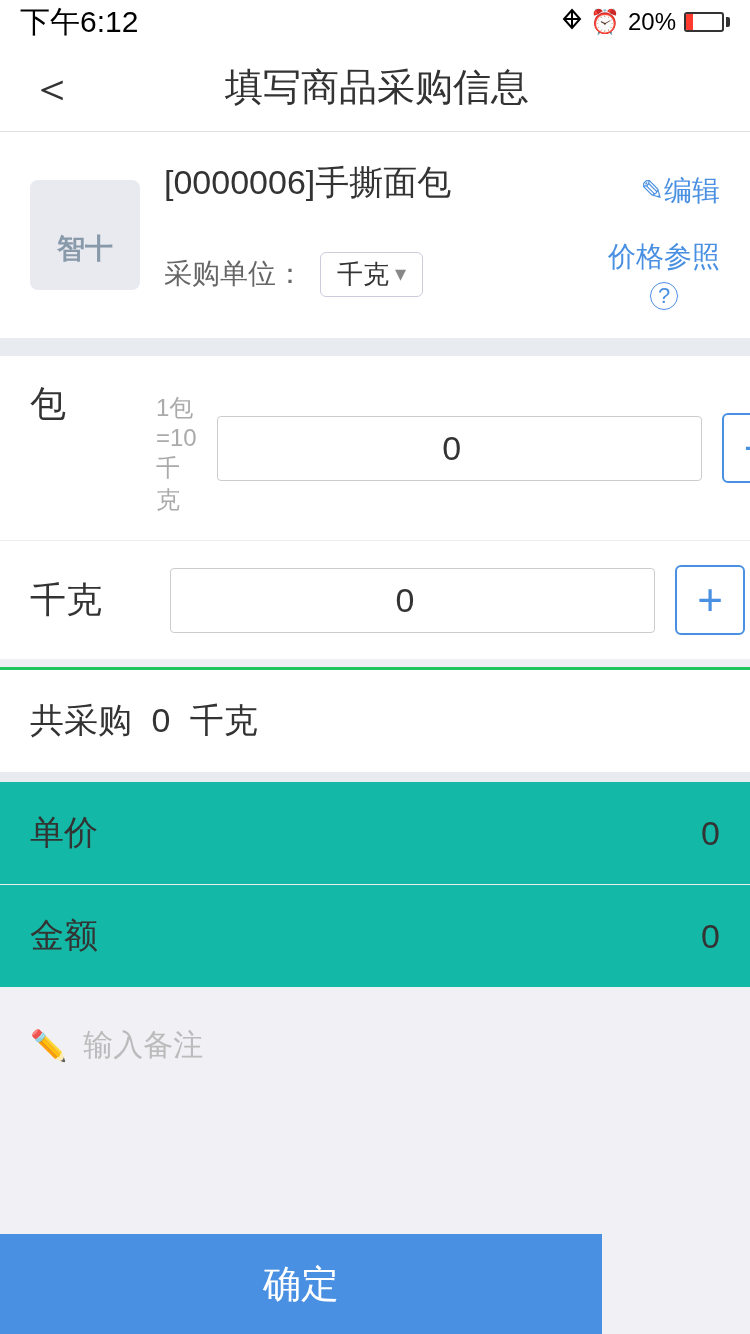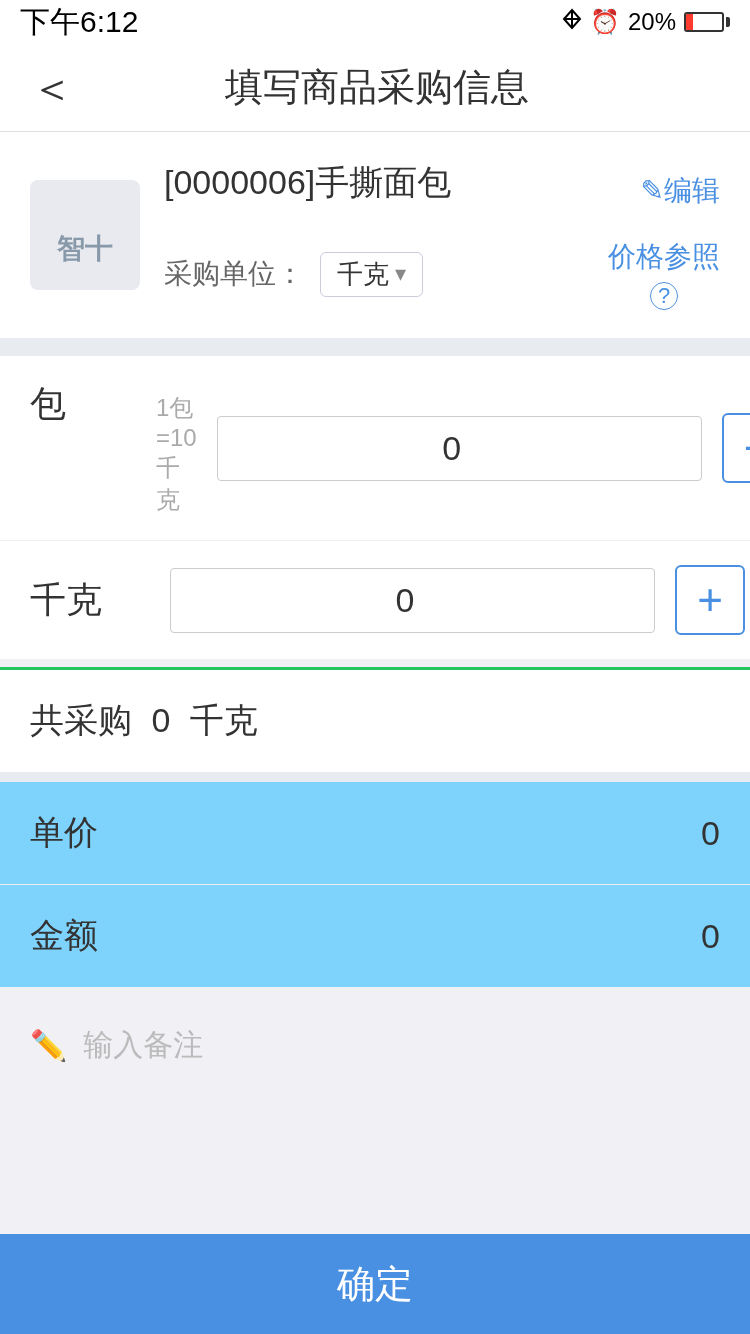--- a/index.html
+++ b/index.html
@@ -212,21 +212,21 @@
       padding: 14px 32px;
       font-size: 30px;
       background: #fff;
       cursor: pointer;
     }
 
     
     .divider { height: 10px; background: #e8ecf0; }
 
     
-    .info-section { background: #7dd3fc; margin-bottom: 8px; }
+    .info-section { background: #14b8a6; margin-bottom: 8px; }
     .info-row {
       display: flex;
       align-items: center;
       justify-content: space-between;
       padding: 28px 30px;
       border-bottom: 1px solid #eee;
     }
     .info-row:last-child { border-bottom: none; }
     .info-label { font-size: 34px; color: #333; }
     .info-value { font-size: 34px; color: #333; }
@@ -244,21 +244,21 @@
     .remark-placeholder { font-size: 30px; color: #bbb; }
 
     
     .bottom-spacer { flex: 1; min-height: 200px; background: #f0f0f5; }
 
     
     .confirm-btn {
       position: fixed;
       bottom: 0;
       left: 0;
-      width: 750px;
+      width: 602px;
       height: 100px;
       background: #4a90e2;
       color: #fff;
       font-size: 38px;
       display: flex;
       align-items: center;
       justify-content: center;
       cursor: pointer;
       border: none;
     }

